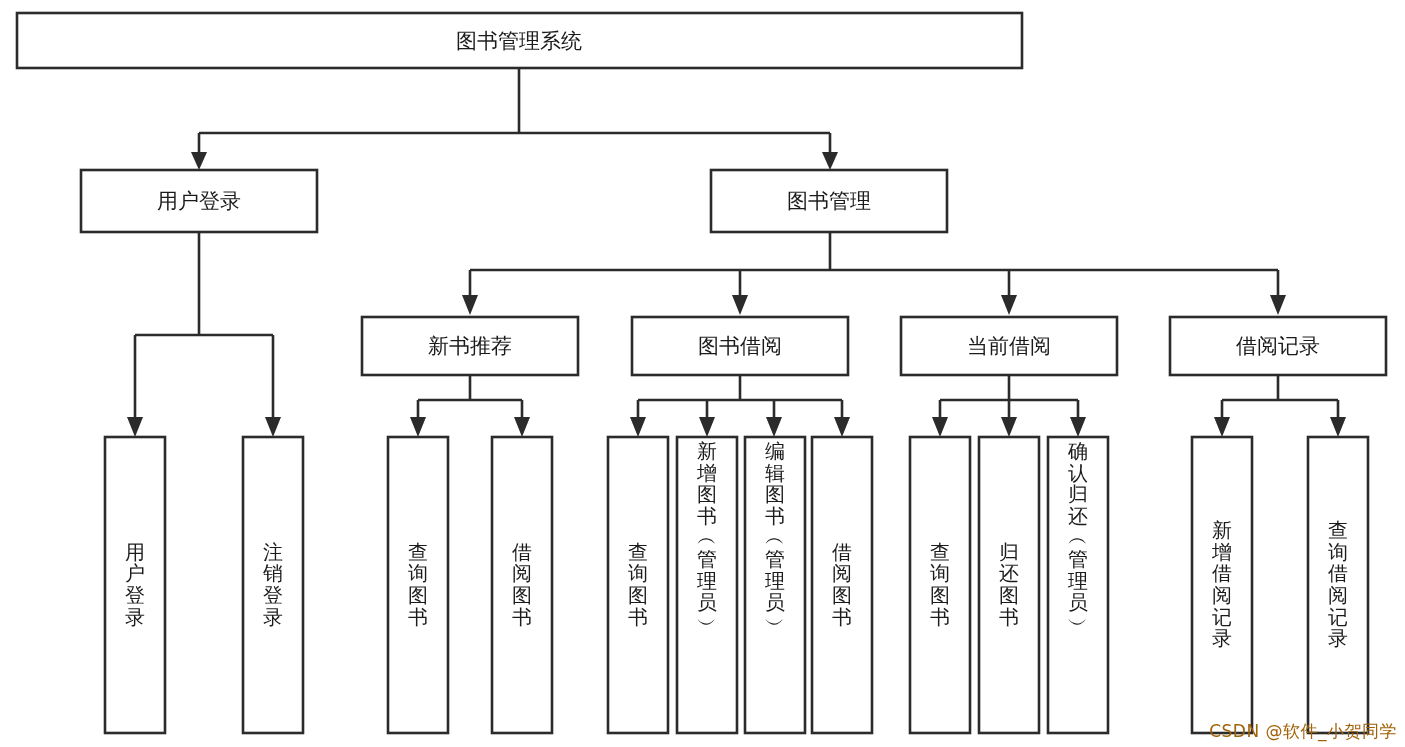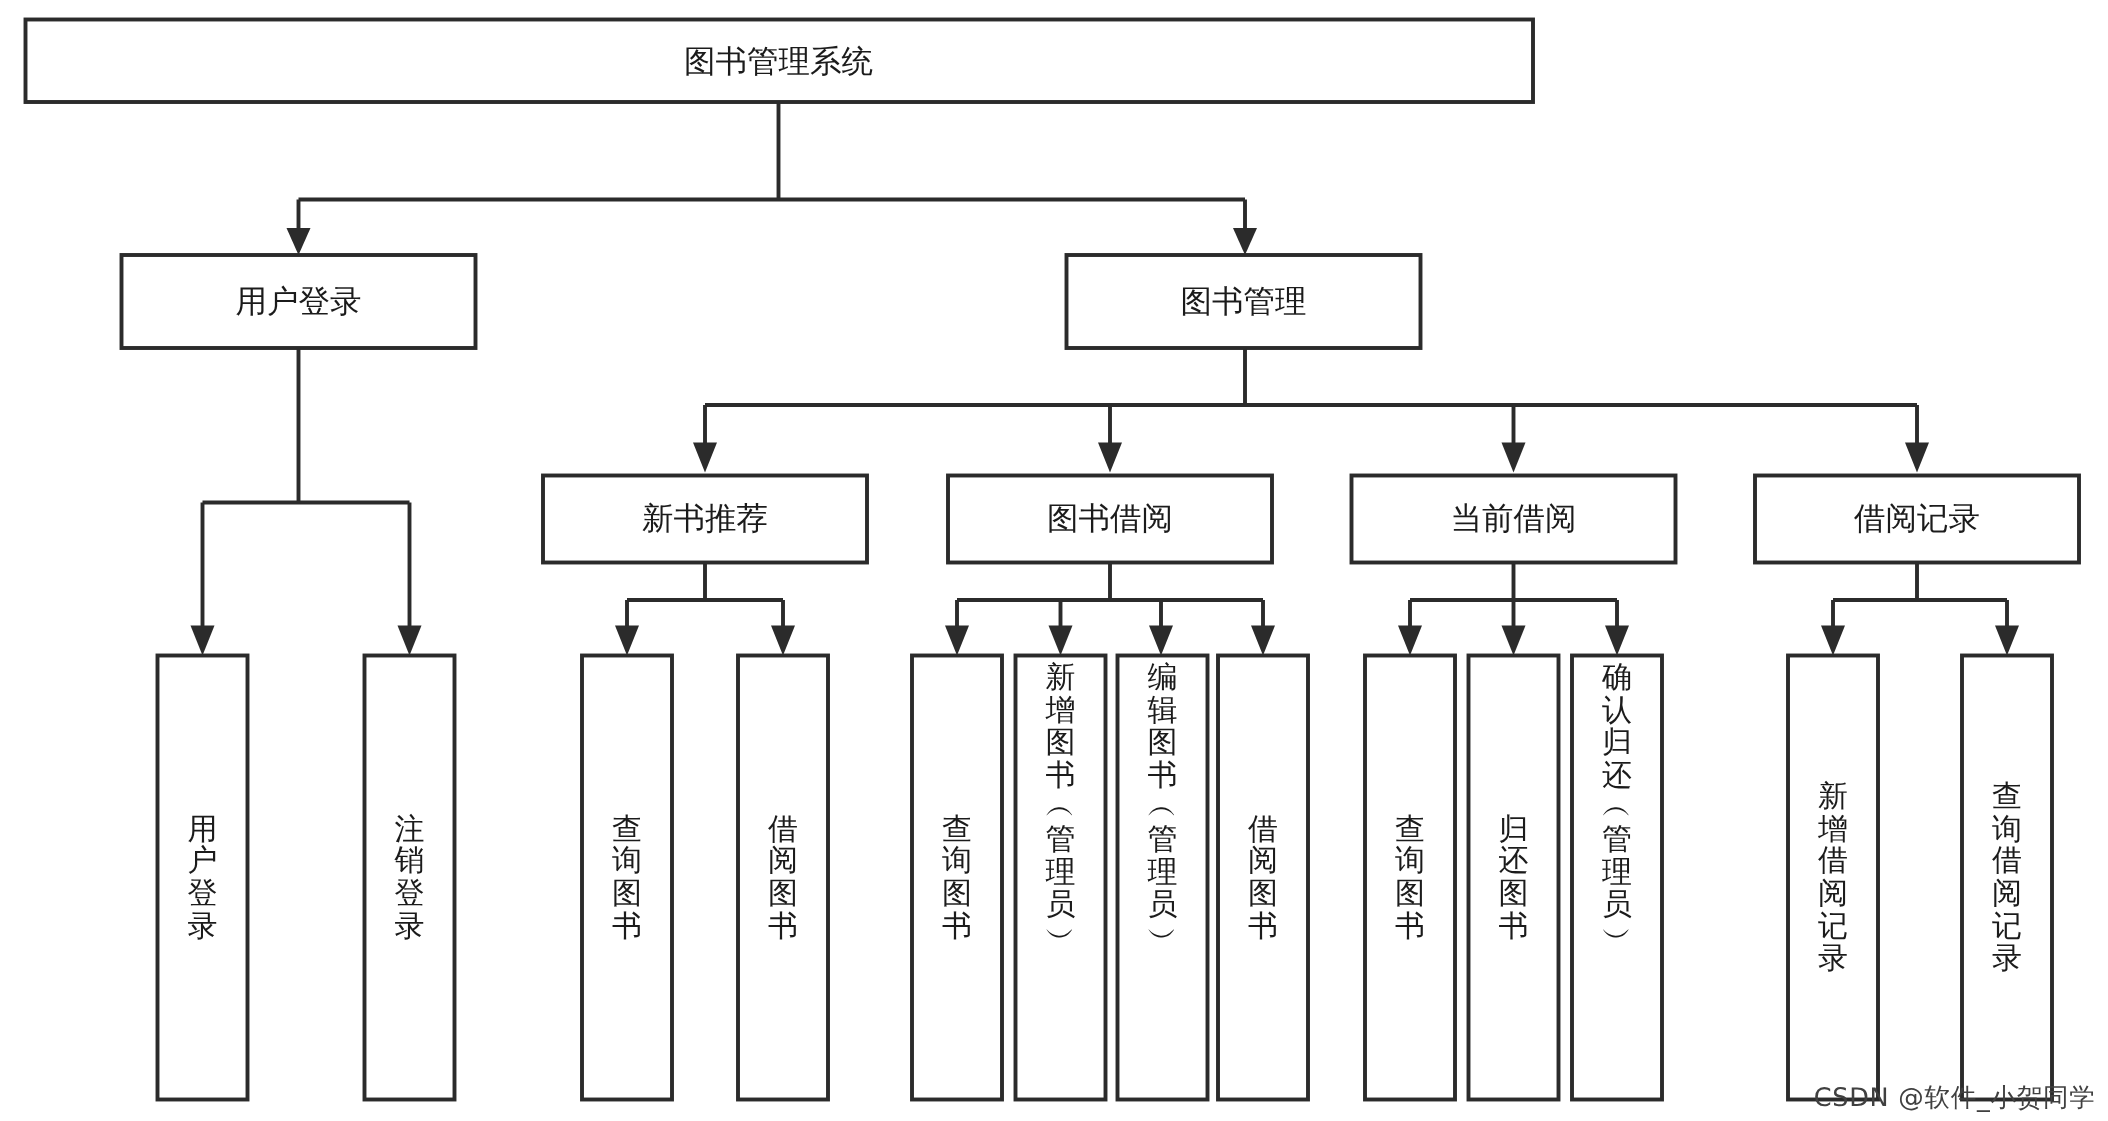--- a/index.html
+++ b/index.html
@@ -53,21 +53,21 @@
   }
   .arrow-head {
     fill: #2b2b2b;
     stroke: none;
   }
   .watermark {
     position: absolute;
     right: 8px;
     bottom: 4px;
     font-size: 17px;
-    color: #404040;
+    color: #a16207;
     letter-spacing: 0.5px;
     white-space: nowrap;
     font-family: "DejaVu Sans", "Liberation Sans", sans-serif;
     pointer-events: none;
   }
 </style>
 </head>
 <body>
 
 <svg id="diagram" viewBox="0 0 1405 747">

